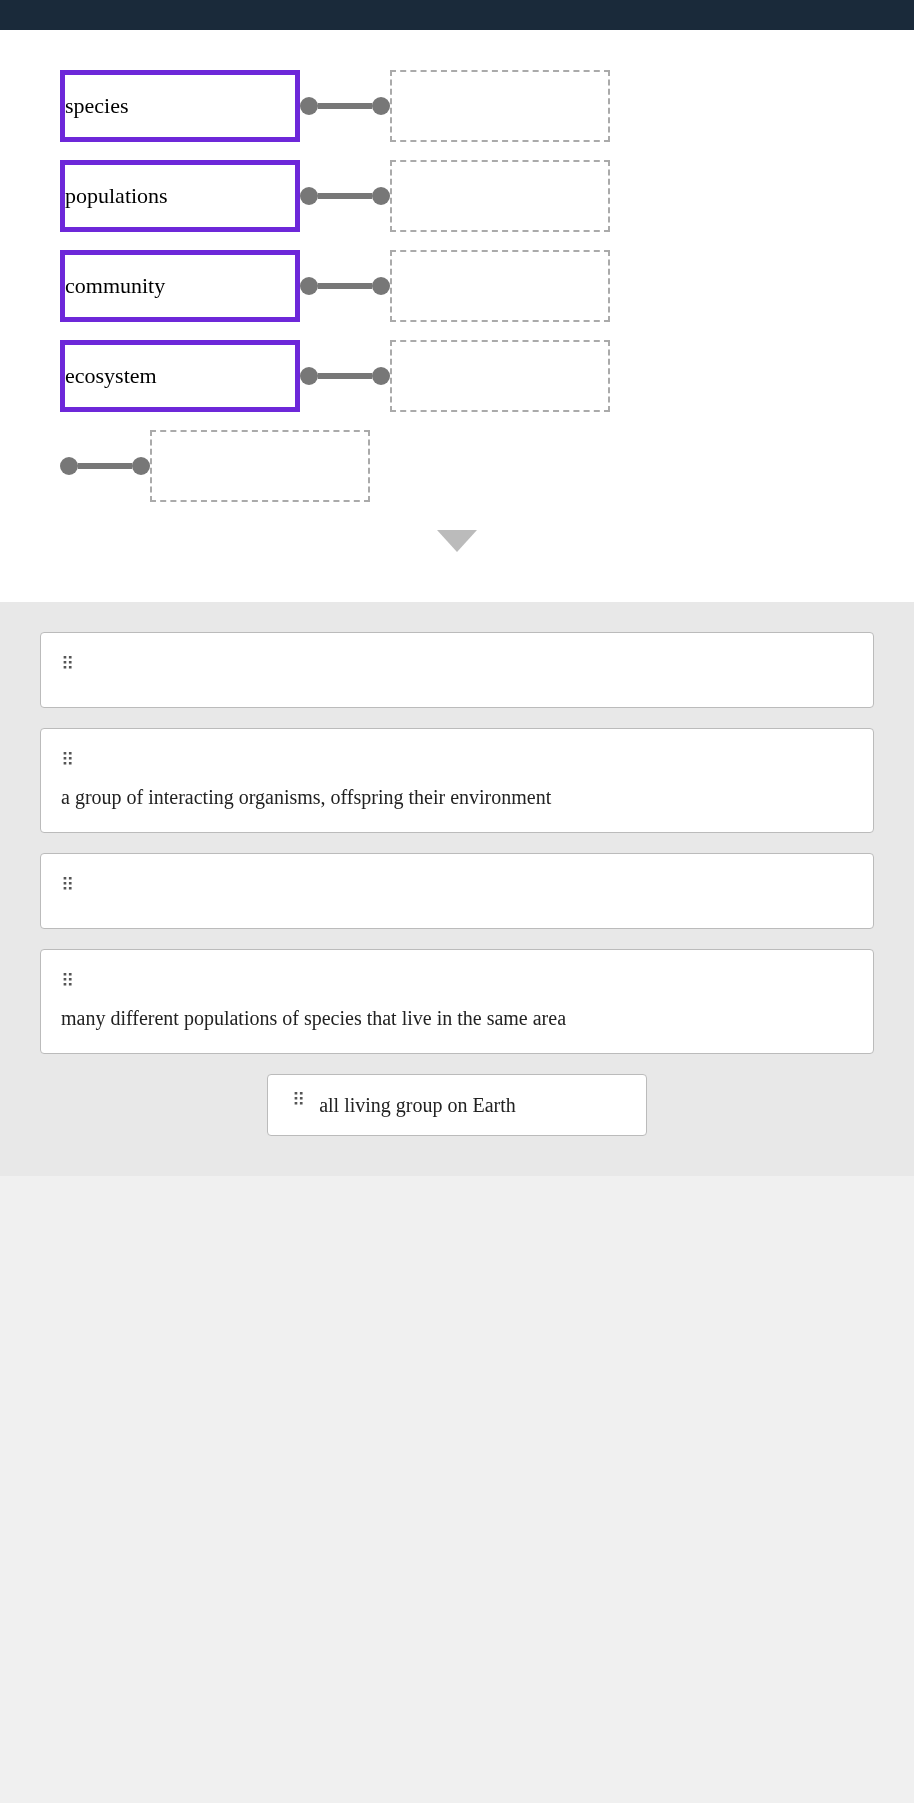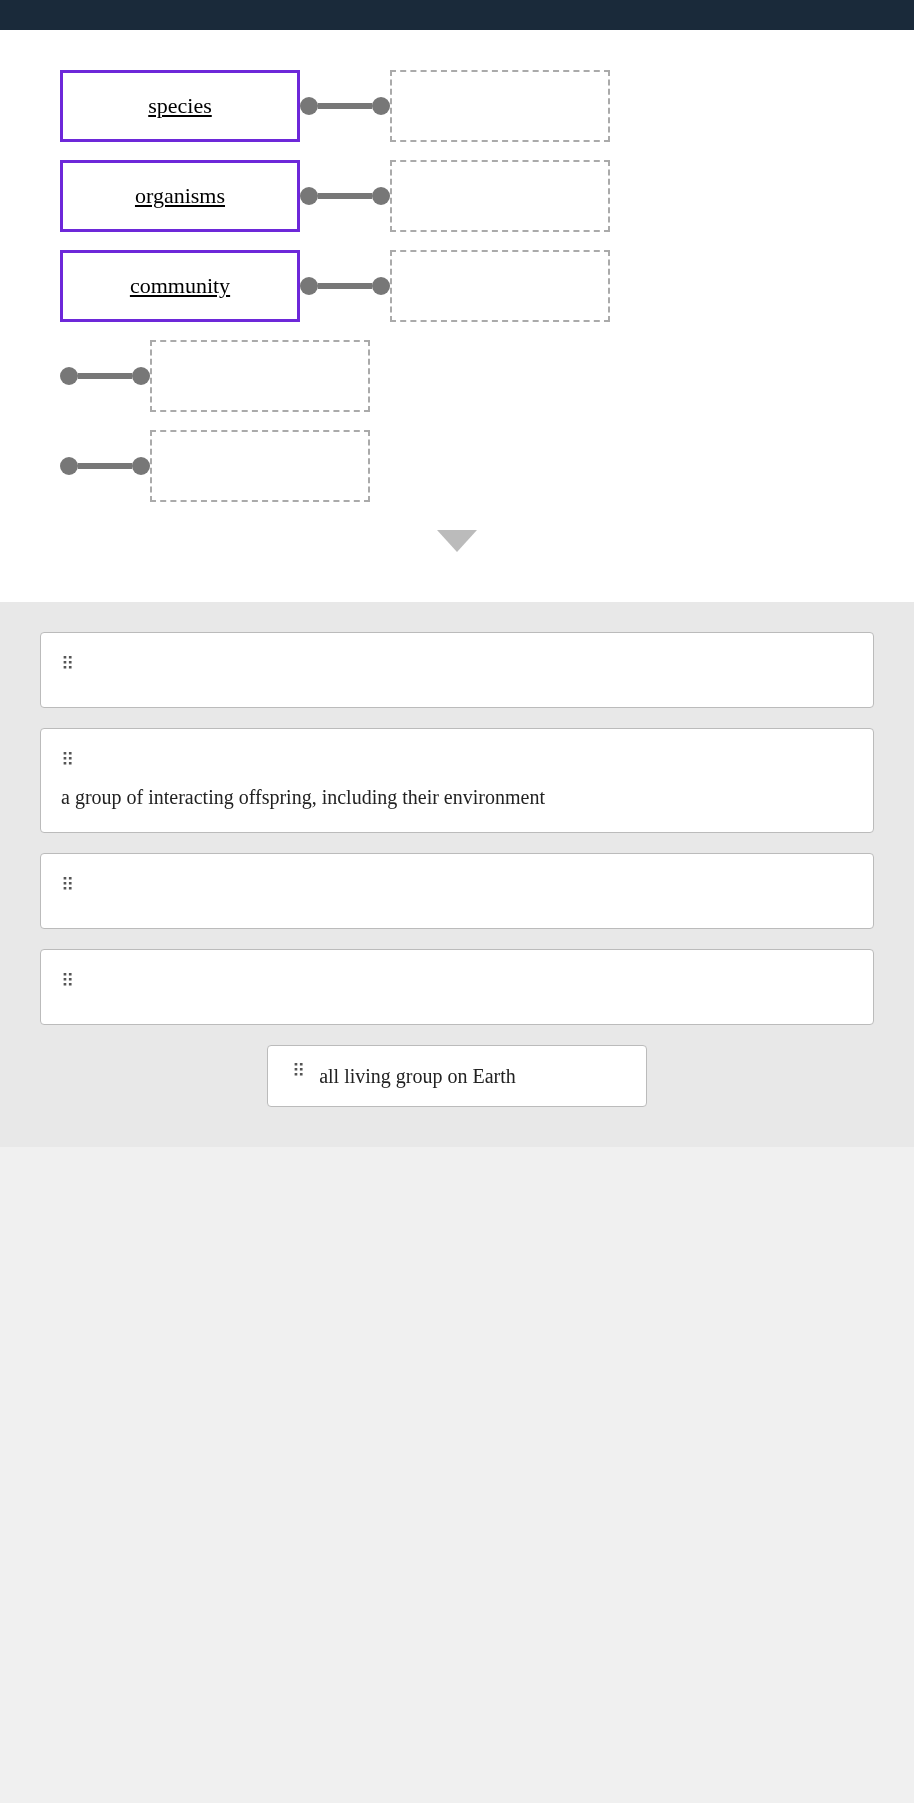--- a/index.html
+++ b/index.html
@@ -27,28 +27,26 @@
 
     .match-row {
       display: flex;
       align-items: center;
       margin-bottom: 18px;
     }
 
     .term-box {
       width: 240px;
       height: 72px;
-      border: 3px solid #6d28d9;
-      display: flex;
-      align-items: center;
-      justify-content: center;
+      border: 5px solid #6d28d9;
+      display: flex;
+      align-items: center;
       font-size: 22px;
       background: #fff;
       flex-shrink: 0;
-      text-decoration: underline;
     }
 
     .connector {
       display: flex;
       align-items: center;
       width: 90px;
       flex-shrink: 0;
     }
 
     .connector-line {
@@ -152,21 +150,21 @@
         <div class="connector-dot"></div>
         <div class="connector-bar"></div>
         <div class="connector-dot"></div>
       </div>
     </div>
     <div class="drop-box"></div>
   </div>
 
   <div class="match-row">
     <div class="term-box">
-      <span>organisms</span>
+      <span>populations</span>
     </div>
     <div class="connector">
       <div class="connector-line">
         <div class="connector-dot"></div>
         <div class="connector-bar"></div>
         <div class="connector-dot"></div>
       </div>
     </div>
     <div class="drop-box"></div>
   </div>
@@ -179,20 +177,23 @@
       <div class="connector-line">
         <div class="connector-dot"></div>
         <div class="connector-bar"></div>
         <div class="connector-dot"></div>
       </div>
     </div>
     <div class="drop-box"></div>
   </div>
 
   <div class="match-row">
+    <div class="term-box">
+      <span>ecosystem</span>
+    </div>
     <div class="connector">
       <div class="connector-line">
         <div class="connector-dot"></div>
         <div class="connector-bar"></div>
         <div class="connector-dot"></div>
       </div>
     </div>
     <div class="drop-box"></div>
   </div>
 
@@ -216,33 +217,34 @@
   <div class="drag-card">
     <div class="drag-handle">
       <span>⠿</span>
     </div>
   </div>
 
   <div class="drag-card">
     <div class="drag-handle">
       <span>⠿</span>
     </div>
-    <div>a group of interacting offspring, including their environment</div>
-  </div>
-
-  <div class="drag-card">
-    <div class="drag-handle">
-      <span>⠿</span>
-    </div>
-  </div>
-
-  <div class="drag-card">
-    <div class="drag-handle">
-      <span>⠿</span>
-    </div>
+    <div>a group of interacting organisms, offspring their environment</div>
+  </div>
+
+  <div class="drag-card">
+    <div class="drag-handle">
+      <span>⠿</span>
+    </div>
+  </div>
+
+  <div class="drag-card">
+    <div class="drag-handle">
+      <span>⠿</span>
+    </div>
+    <div>many different populations of species that live in the same area</div>
   </div>
 
   <div style="display:flex; justify-content: center;">
     <div class="drag-card-last">
       <span class="drag-handle">⠿</span>
       <span>all living group on Earth</span>
     </div>
   </div>
 </div>
 

